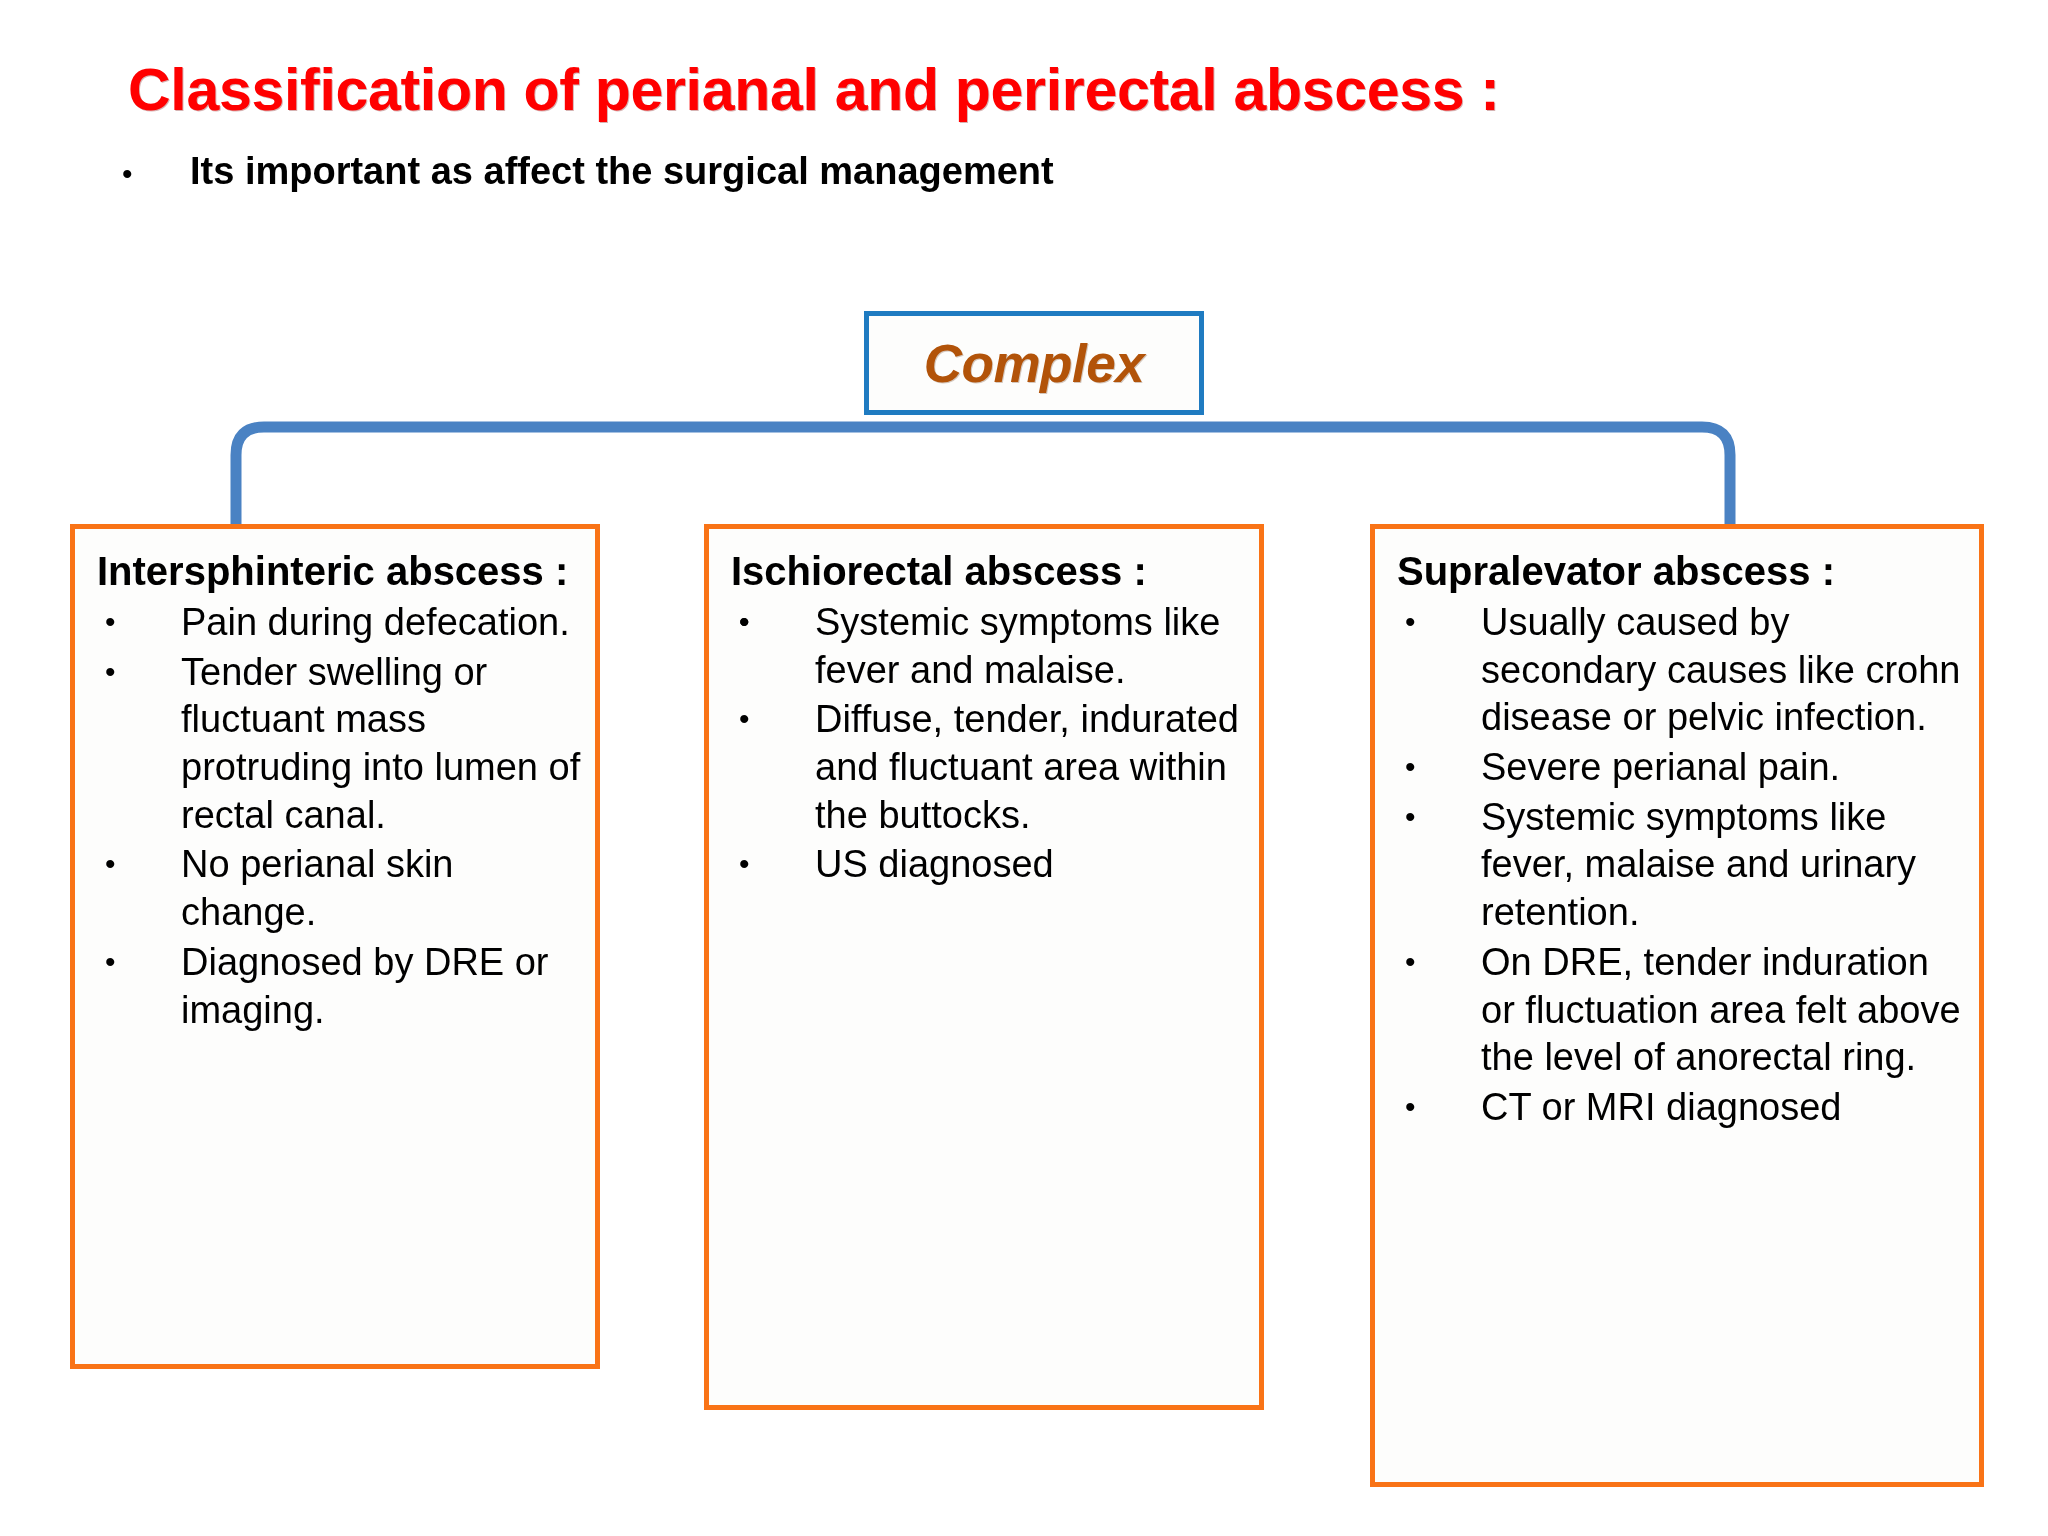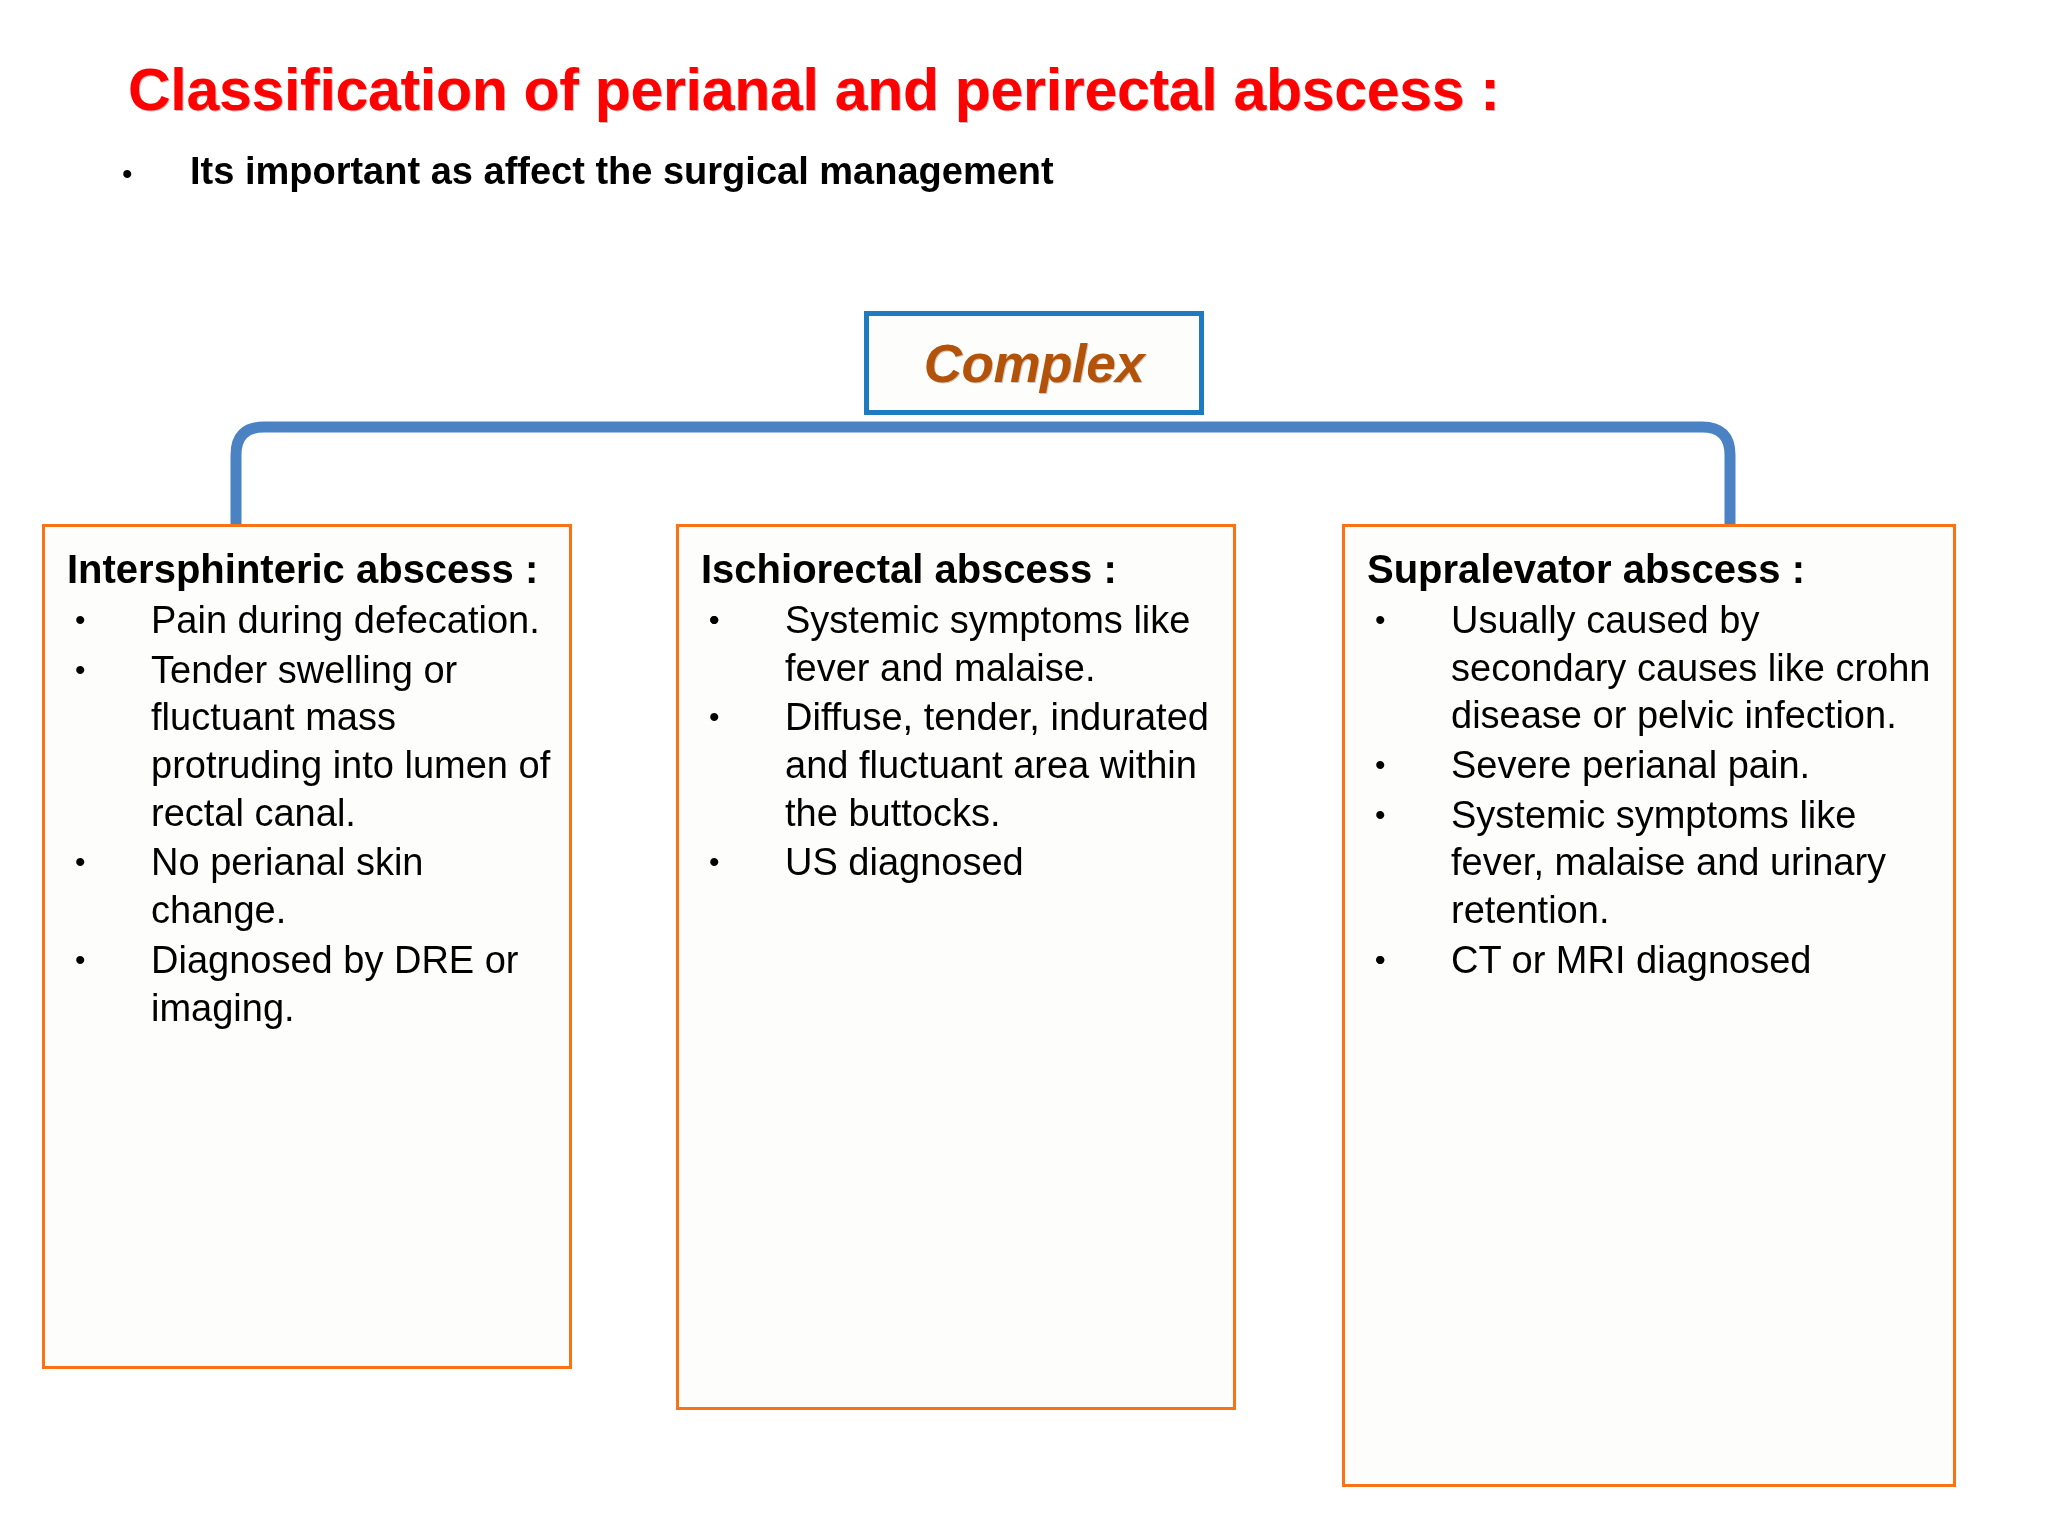--- a/index.html
+++ b/index.html
@@ -77,24 +77,25 @@
     left: 0;
     top: 415px;
     width: 2048px;
     height: 115px;
     pointer-events: none;
   }
 
   
   .cat-box {
     position: absolute;
-    border: 3px solid #f97316;
+    border: 5px solid #f97316;
     background: #FDFDFC;
     box-sizing: border-box;
     padding: 16px 14px 14px 22px;
+    margin-left: 28px;
   }
   #box-intersphincteric { left: 42px;   top: 524px;  width: 530px;  height: 845px; }
   #box-ischiorectal     { left: 676px;  top: 524px;  width: 560px;  height: 886px; }
   #box-supralevator     { left: 1342px; top: 524px;  width: 614px;  height: 963px; }
 
   .cat-heading {
     font-size: 40px;
     font-weight: bold;
     color: #000000;
     line-height: 1.30;
@@ -193,19 +194,20 @@
     <li>
       <span class="li-bullet">•</span>
       <span>Severe perianal pain.</span>
     </li>
     <li>
       <span class="li-bullet">•</span>
       <span>Systemic symptoms like fever, malaise and urinary retention.</span>
     </li>
     <li>
       <span class="li-bullet">•</span>
+      <span>On DRE, tender induration or fluctuation area felt above the level of anorectal ring.</span>
     </li>
     <li>
       <span class="li-bullet">•</span>
       <span>CT or MRI diagnosed</span>
     </li>
   </ul>
 </div>
 
 </body></html>

